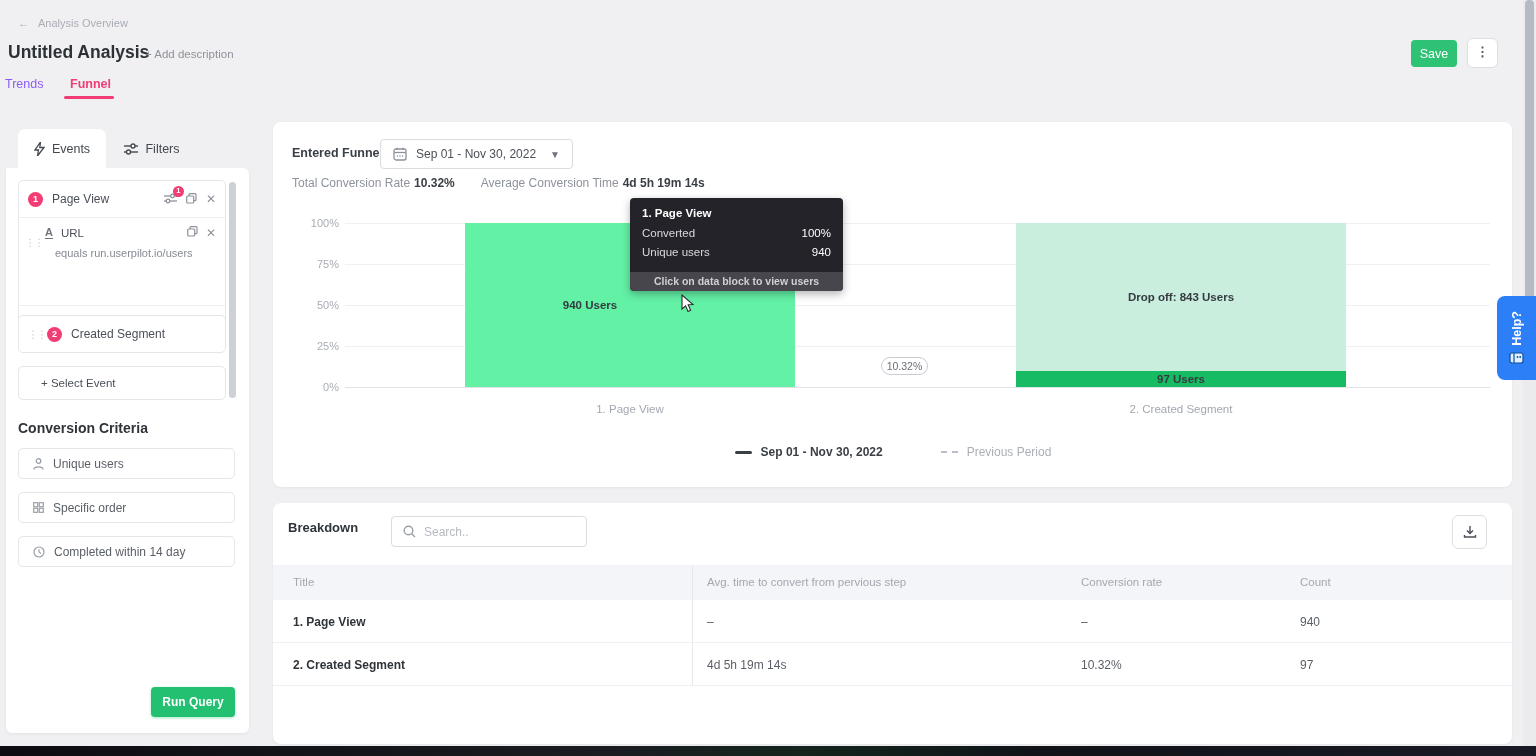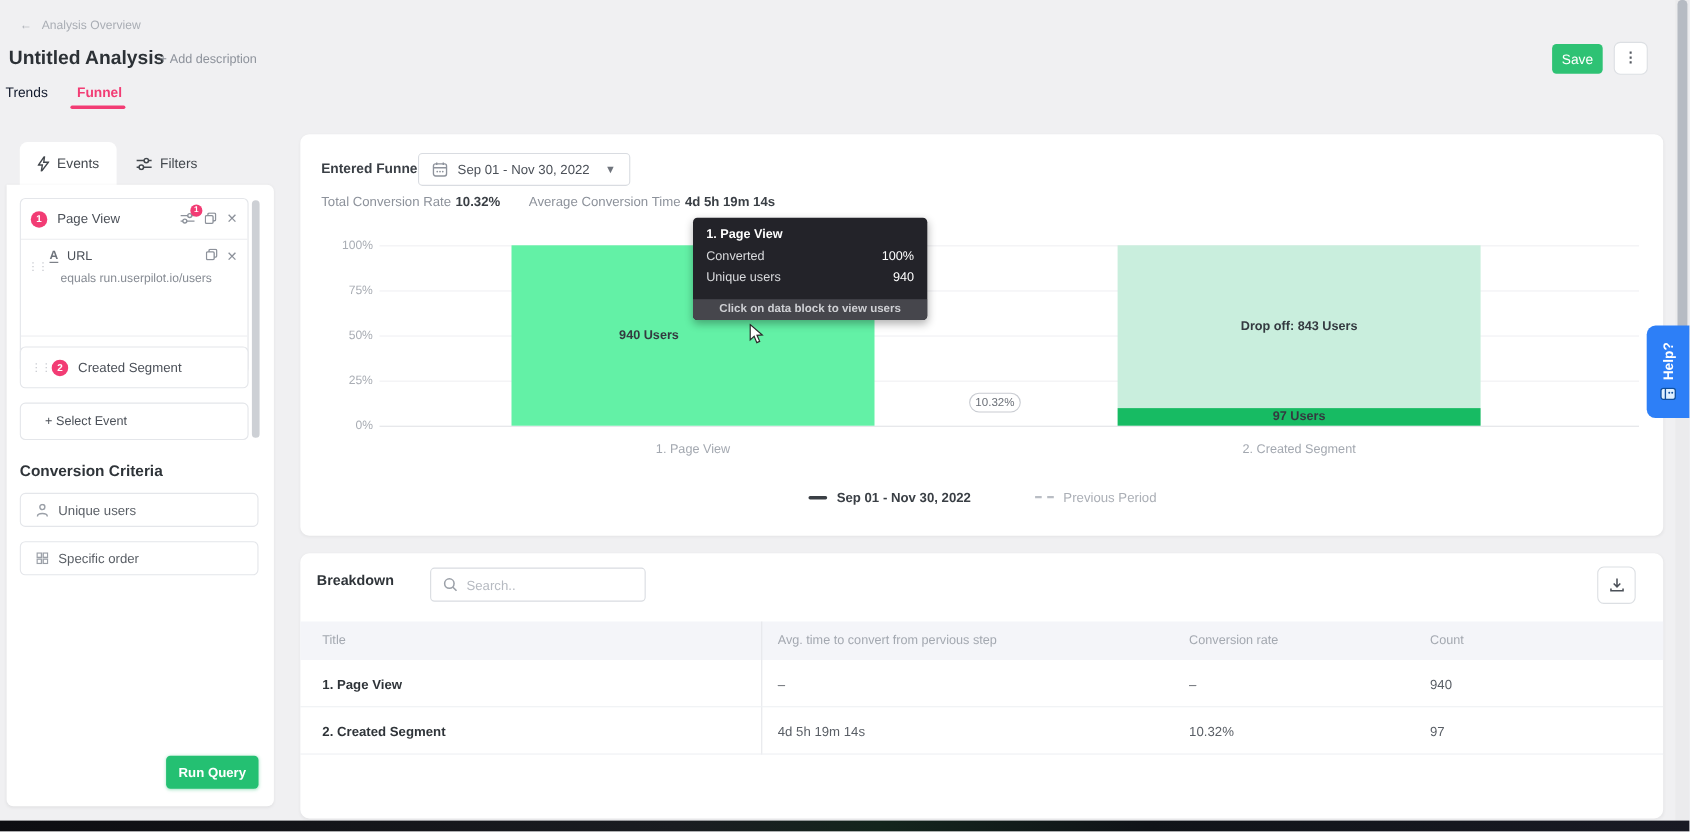--- a/index.html
+++ b/index.html
@@ -14,21 +14,21 @@
 
   
   .breadcrumb { left:18px; top:17px; font-size:11px; color:#a9adb4; display:flex; gap:9px; align-items:center; }
   .page-title { left:8px; top:42px; font-size:17.5px; font-weight:bold; color:#2c3136; }
   .add-desc { left:145px; top:48px; font-size:11.5px; color:#8d929b; }
   .save-btn { left:1411px; top:40px; width:46px; height:27px; background:#2ec274; color:#fff;
     font-size:12.5px; font-weight:normal; border:none; border-radius:4px; cursor:pointer; }
   .kebab-btn { left:1467px; top:38px; width:31px; height:30px; background:#fff; border:1px solid #dcdfe3;
     border-radius:6px; color:#555a61; font-size:13px; font-weight:bold; letter-spacing:0; line-height:26px; text-align:center; cursor:pointer;}
   .top-tab { font-size:12.5px; }
-  .tab-trends { left:5px; top:77px; color:#0f172a; }
+  .tab-trends { left:5px; top:77px; color:#8b5cf6; }
   .tab-funnel { left:70px; top:77px; color:#f23c74; font-weight:bold; }
   .tab-underline { left:64px; top:96px; width:50px; height:3px; background:#f23c74; border-radius:2px; }
 
   
   .sb-tab-events { left:18px; top:129px; width:88px; height:40px; background:#fff; border-radius:7px 7px 0 0;
     display:flex; align-items:center; justify-content:center; gap:7px; font-size:12.5px; color:#43484e; }
   .sb-tab-filters { left:112px; top:129px; width:80px; height:40px; display:flex; align-items:center;
     justify-content:center; gap:7px; font-size:12.5px; color:#43484e; }
   .sidebar-panel { left:6px; top:168px; width:243px; height:565px; background:#fff; border-radius:0 6px 6px 6px;
     box-shadow:0 1px 3px rgba(0,0,0,.06); }
@@ -227,20 +227,29 @@
     <span class="cc-icon">
       <svg width="11" height="11" viewBox="0 0 11 11">
           <rect x="0.7" y="0.7" width="4" height="4" fill="none" stroke="#9ba0a8" stroke-width="1.2"></rect>
           <rect x="6.3" y="0.7" width="4" height="4" fill="none" stroke="#9ba0a8" stroke-width="1.2"></rect>
           <rect x="0.7" y="6.3" width="4" height="4" fill="none" stroke="#9ba0a8" stroke-width="1.2"></rect>
           <rect x="6.3" y="6.3" width="4" height="4" fill="none" stroke="#9ba0a8" stroke-width="1.2"></rect>
         </svg>
     </span>
     <span>Specific order</span>
   </div>
+  <div class="abs cc-card" style="top:368px;">
+    <span class="cc-icon">
+      <svg width="12" height="12" viewBox="0 0 12 12">
+          <circle cx="6" cy="6" r="5" fill="none" stroke="#9ba0a8" stroke-width="1.2"></circle>
+          <path d="M6 3.2 V6 L8 7.4" fill="none" stroke="#9ba0a8" stroke-width="1.2"></path>
+        </svg>
+    </span>
+    <span>Completed within 14 day</span>
+  </div>
 
   <button class="abs run-query-btn">Run Query</button>
 </div>
 <div class="abs sb-scroll-thumb"></div>
 
 <div class="abs funnel-panel">
   <div class="abs entered-label">Entered Funnel</div>
   <div class="abs date-select">
     <span style="display:flex;">
       <svg width="14" height="14" viewBox="0 0 14 14">

